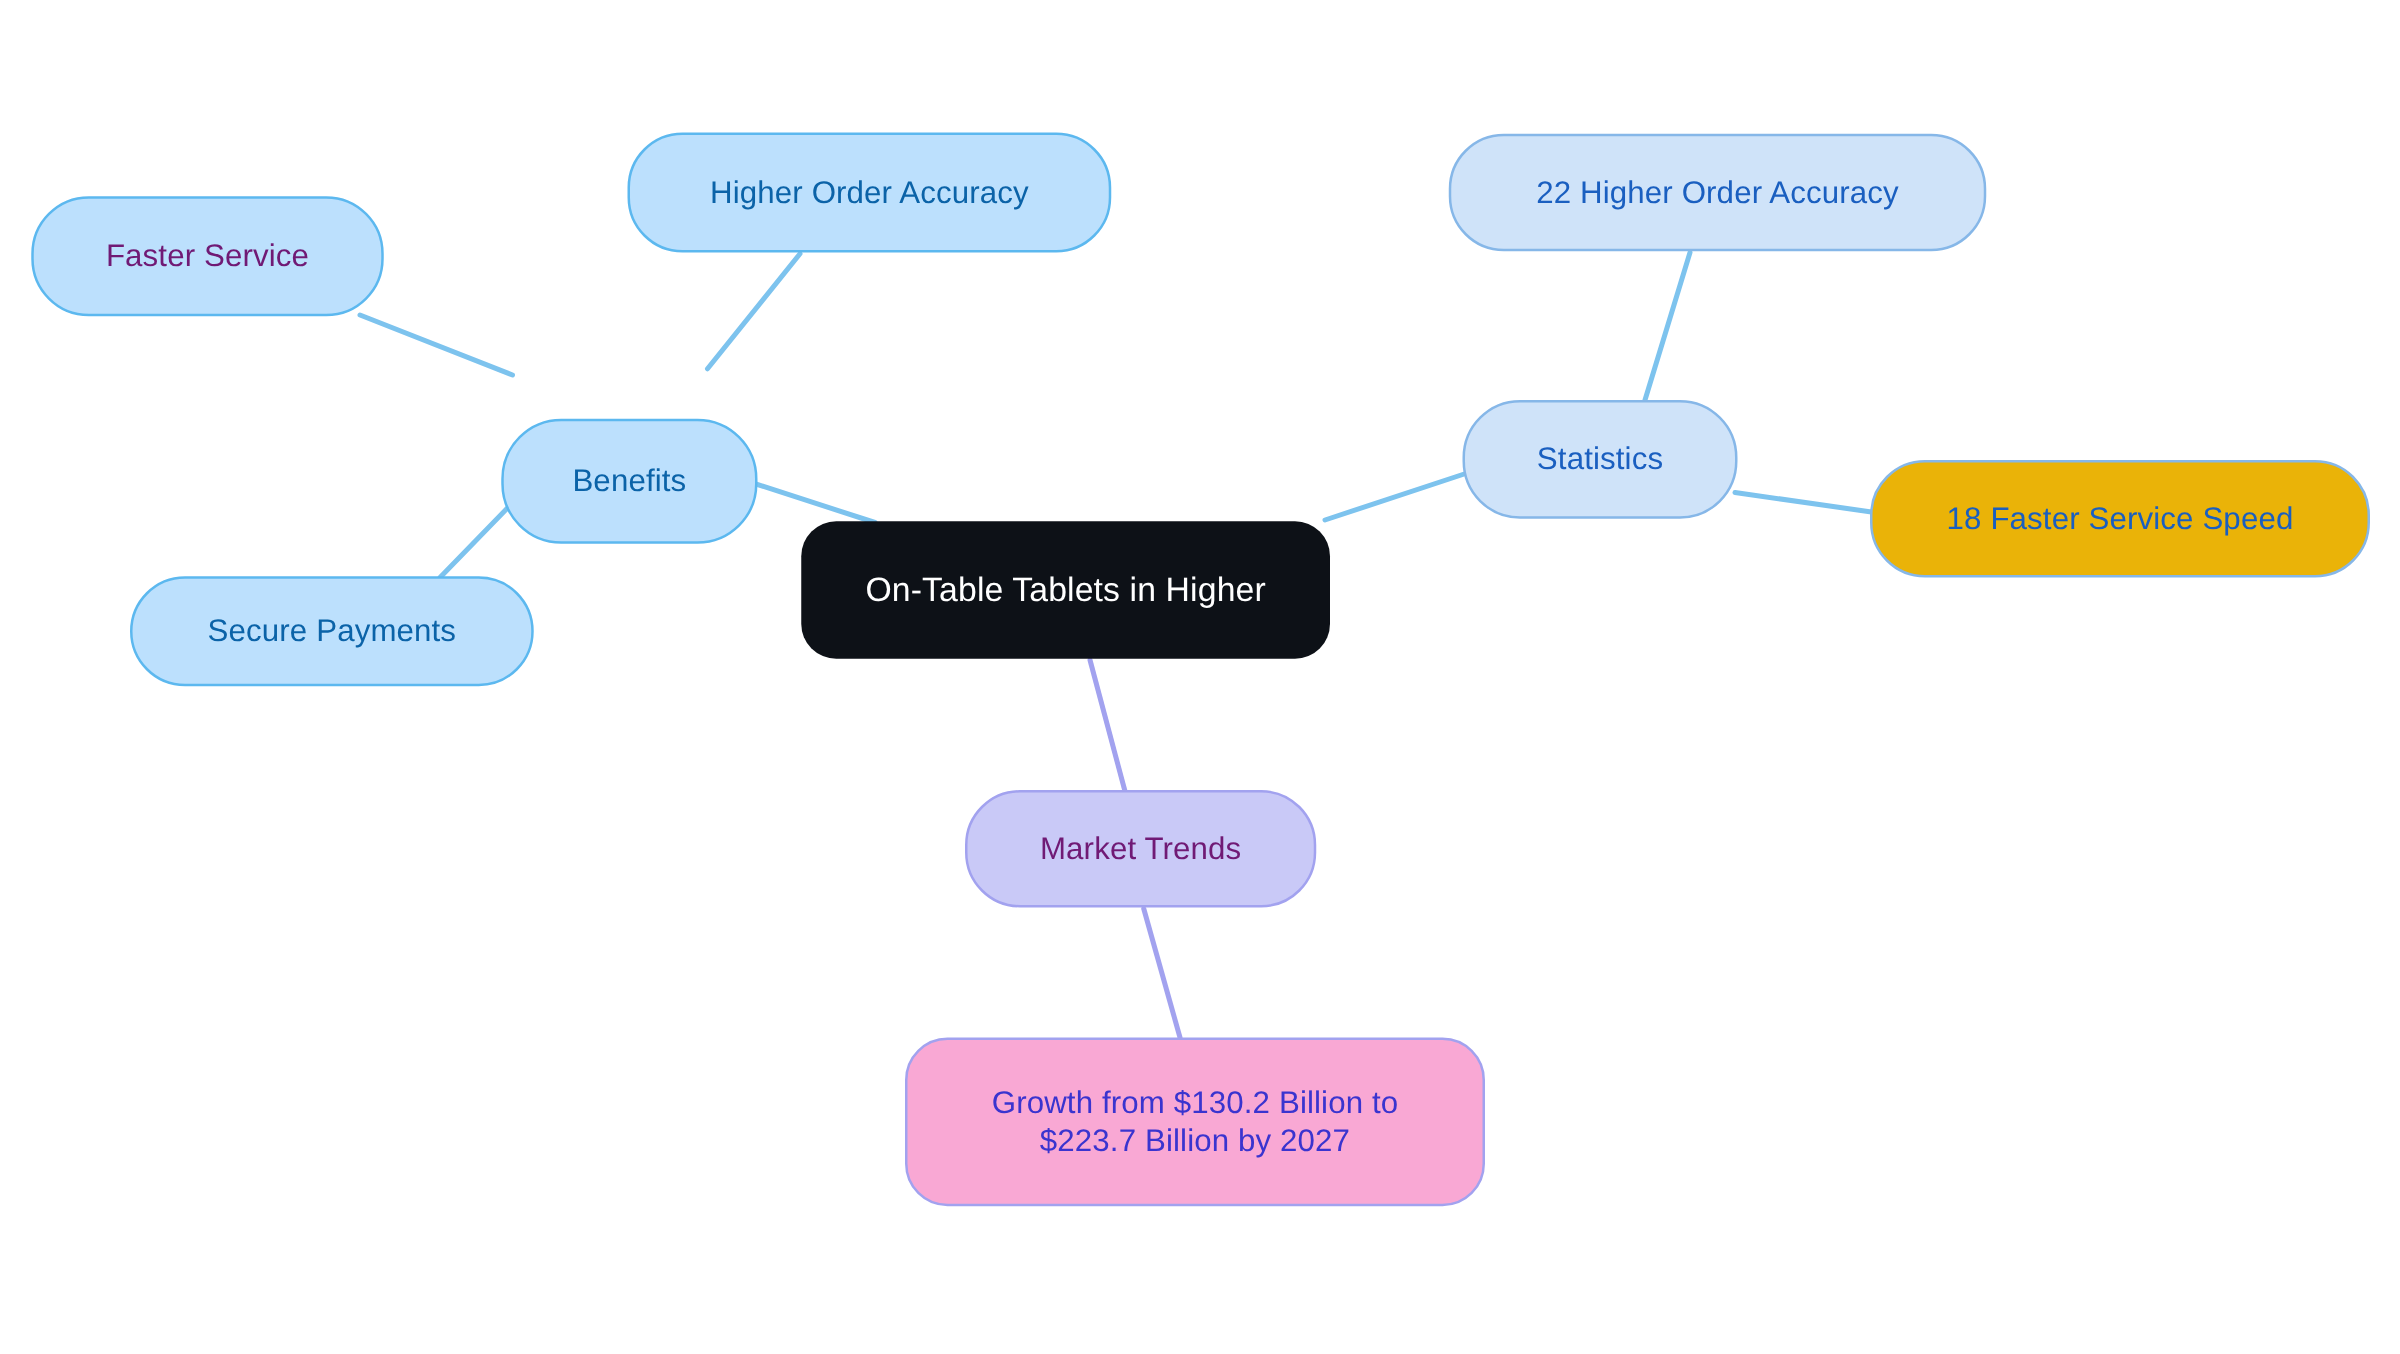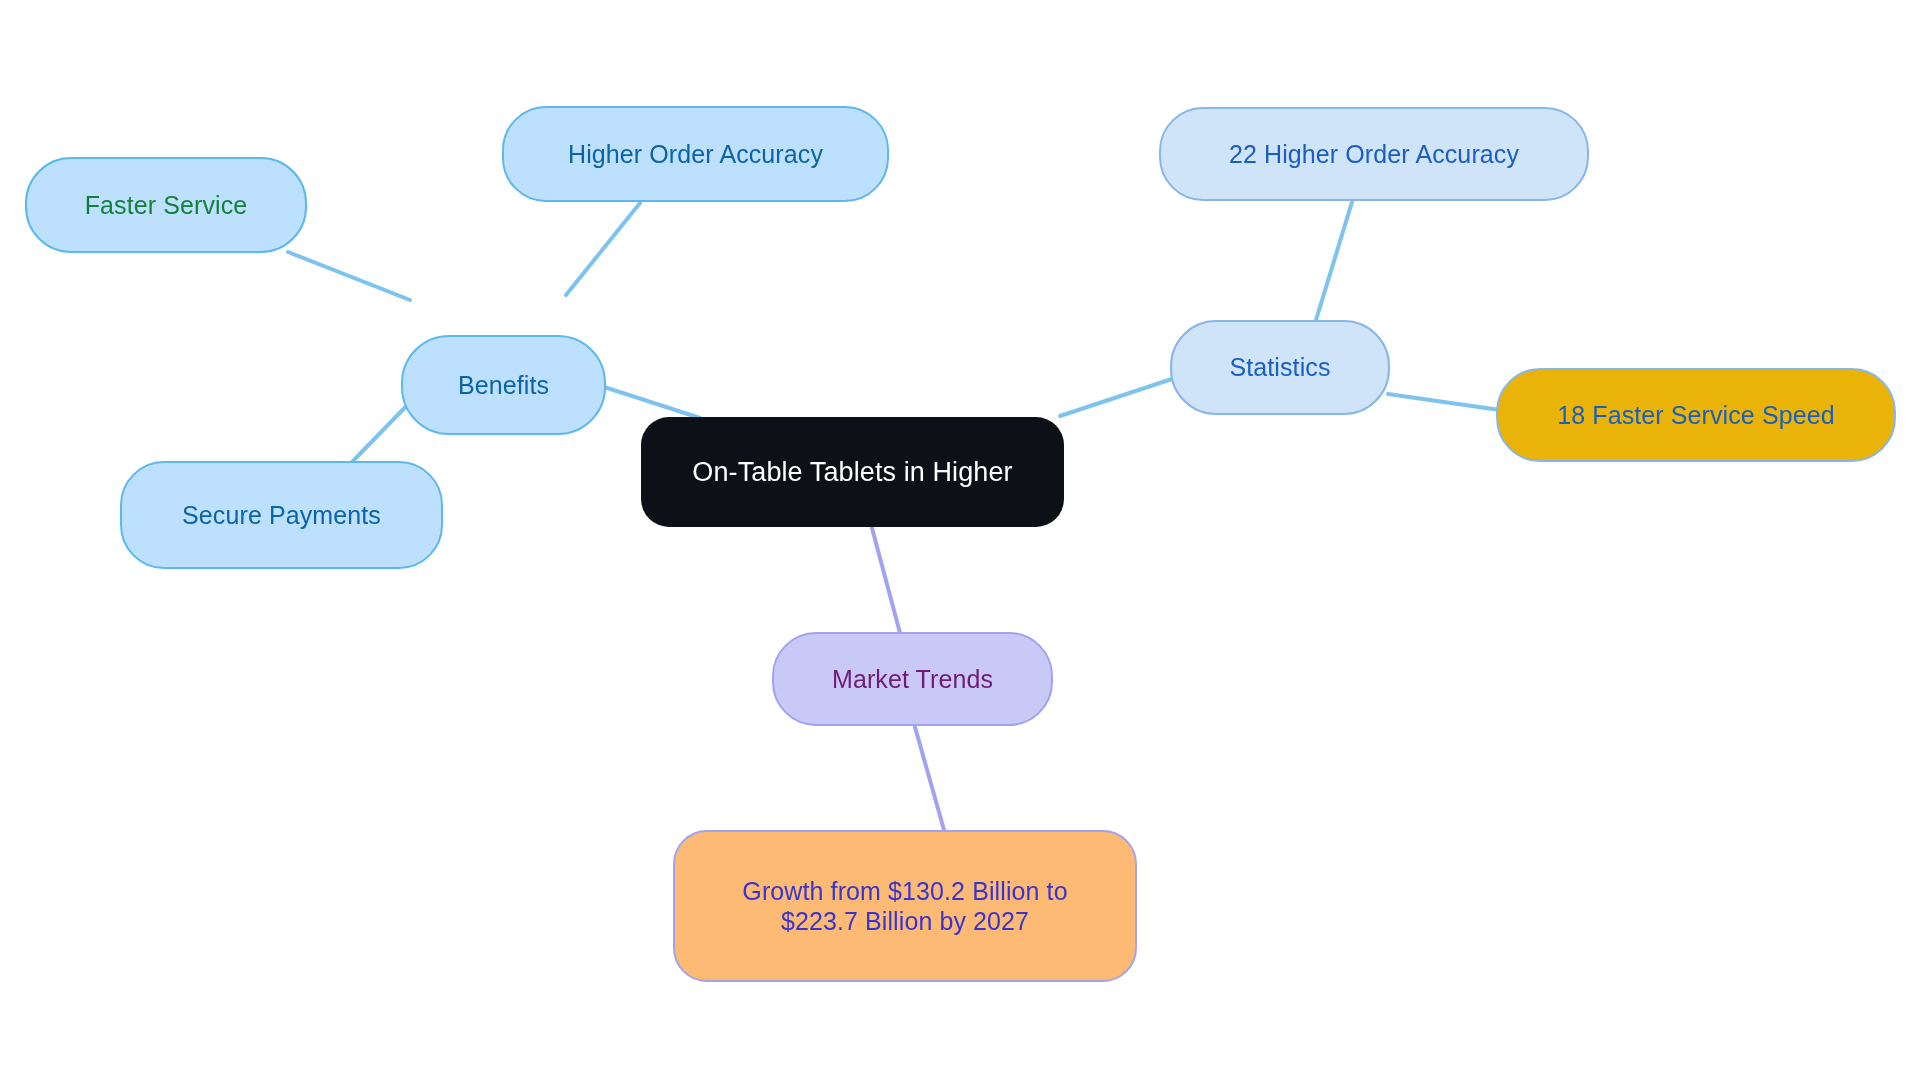--- a/index.html
+++ b/index.html
@@ -59,23 +59,23 @@
       <line x1="420" y1="392" x2="352" y2="462" stroke="#7dc3ee" stroke-width="4" stroke-linecap="round"></line>
       <line x1="1060" y1="416" x2="1175" y2="378" stroke="#7dc3ee" stroke-width="4" stroke-linecap="round"></line>
       <line x1="1316" y1="320" x2="1352" y2="202" stroke="#7dc3ee" stroke-width="4" stroke-linecap="round"></line>
       <line x1="1388" y1="394" x2="1500" y2="410" stroke="#7dc3ee" stroke-width="4" stroke-linecap="round"></line>
       <line x1="872" y1="528" x2="900" y2="633" stroke="#a2a2ef" stroke-width="4" stroke-linecap="round"></line>
       <line x1="915" y1="727" x2="944" y2="830" stroke="#a2a2ef" stroke-width="4" stroke-linecap="round"></line>
     </svg>
   <div id="node-layer">
       <div class="node" style="left: 641px; top: 417px; width: 423px; height: 110px; border-radius: 28px; background: rgb(13, 17, 23); border-color: rgb(13, 17, 23); border-width: 0px; color: rgb(255, 255, 255); font-size: 27px;"><span class="node-label">On-Table Tablets in Higher</span></div>
       <div class="node" style="left: 401px; top: 295px; width: 205px; height: 100px; border-radius: 48px; background: rgb(188, 224, 253); border-color: rgb(92, 184, 239); border-width: 2px; color: rgb(11, 99, 168); font-size: 25px; margin-top: 40px;"><span class="node-label">Benefits</span></div>
-      <div class="node" style="left: 25px; top: 157px; width: 282px; height: 96px; border-radius: 46px; background: rgb(188, 224, 253); border-color: rgb(92, 184, 239); border-width: 2px; color: #15803d; font-size: 25px;"><span class="node-label">Faster Service</span></div>
+      <div class="node" style="left: 25px; top: 157px; width: 282px; height: 96px; border-radius: 46px; background: rgb(188, 224, 253); border-color: rgb(92, 184, 239); border-width: 2px; color: #701a75; font-size: 25px;"><span class="node-label">Faster Service</span></div>
       <div class="node" style="left: 502px; top: 106px; width: 387px; height: 96px; border-radius: 44px; background: rgb(188, 224, 253); border-color: rgb(92, 184, 239); border-width: 2px; color: rgb(11, 99, 168); font-size: 25px;"><span class="node-label">Higher Order Accuracy</span></div>
-      <div class="node" style="left: 120px; top: 461px; width: 323px; height: 108px; border-radius: 44px; background: rgb(188, 224, 253); border-color: rgb(92, 184, 239); border-width: 2px; color: rgb(11, 99, 168); font-size: 25px;"><span class="node-label">Secure Payments</span></div>
+      <div class="node" style="left: 104px; top: 461px; width: 323px; height: 88px; border-radius: 44px; background: rgb(188, 224, 253); border-color: rgb(92, 184, 239); border-width: 2px; color: rgb(11, 99, 168); font-size: 25px;"><span class="node-label">Secure Payments</span></div>
       <div class="node" style="left: 1170px; top: 320px; width: 220px; height: 95px; border-radius: 46px; background: rgb(207, 227, 249); border-color: rgb(134, 183, 232); border-width: 2px; color: rgb(26, 95, 192); font-size: 25px;"><span class="node-label">Statistics</span></div>
       <div class="node" style="left: 1159px; top: 107px; width: 430px; height: 94px; border-radius: 44px; background: rgb(207, 227, 249); border-color: rgb(134, 183, 232); border-width: 2px; color: rgb(26, 95, 192); font-size: 25px;"><span class="node-label">22 Higher Order Accuracy</span></div>
       <div class="node" style="left: 1496px; top: 368px; width: 400px; height: 94px; border-radius: 44px; background: #eab308; border-color: rgb(134, 183, 232); border-width: 2px; color: rgb(26, 95, 192); font-size: 25px;"><span class="node-label">18 Faster Service Speed</span></div>
       <div class="node" style="left: 772px; top: 632px; width: 281px; height: 94px; border-radius: 44px; background: rgb(201, 201, 247); border-color: rgb(162, 162, 239); border-width: 2px; color: #701a75; font-size: 25px;"><span class="node-label">Market Trends</span></div>
-      <div class="node" style="left: 673px; top: 830px; width: 464px; height: 152px; border-radius: 34px; background: #fdba74; border-color: rgb(162, 162, 239); border-width: 2px; color: rgb(58, 52, 207); font-size: 25px;"><span class="node-label">Growth from $130.2 Billion to
+      <div class="node" style="left: 724px; top: 830px; width: 464px; height: 135px; border-radius: 34px; background: #f9a8d4; border-color: rgb(162, 162, 239); border-width: 2px; color: rgb(58, 52, 207); font-size: 25px;"><span class="node-label">Growth from $130.2 Billion to
 $223.7 Billion by 2027</span></div>
     </div>
 </div>
 
 </body></html>

